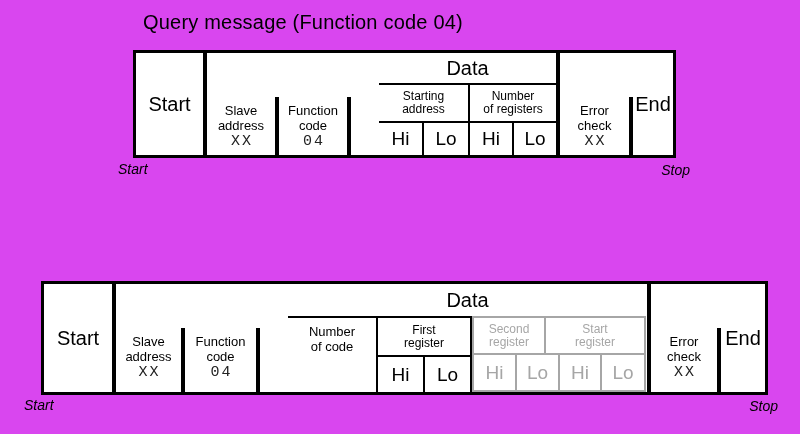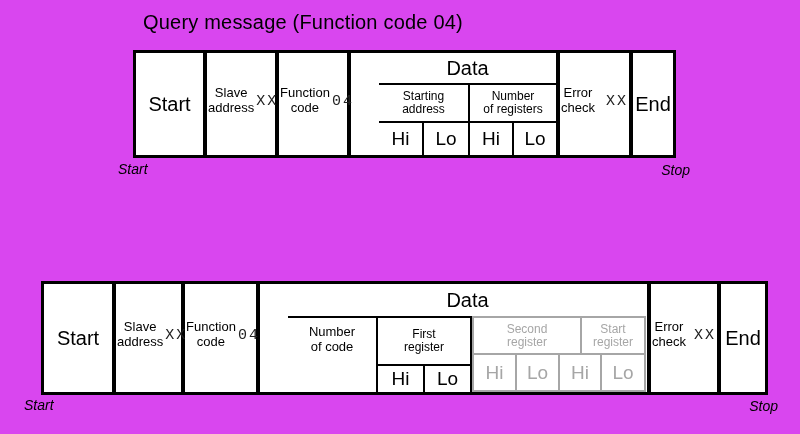--- a/index.html
+++ b/index.html
@@ -14,22 +14,22 @@
 
   .frame { position:absolute; border:3px solid var(--ink); display:flex; background:#fff; }
   .q-frame { left:133px; top:50px;  width:543px; height:108px; }
   .r-frame { left:41px;  top:281px; width:727px; height:114px; }
 
   .cell { border-right:4px solid var(--ink); }
   .cell:last-child { border-right:none; }
 
   .big { display:flex; align-items:center; justify-content:center; font-size:20px; }
 
-  .lv { display:flex; flex-direction:row; justify-content:space-between; align-items:center;
-        padding:7px 1px 13px; }
+  .lv { display:flex; flex-direction:column; justify-content:flex-start; align-items:center;
+        padding:7px 1px 13px;margin-top:44px; }
   .lbl { font-size:13px; line-height:1.12; text-align:center; }
   .val { font-family:"Liberation Mono", monospace; font-size:15px; letter-spacing:2px;
          padding-left:2px; color:var(--val); }
 
   
   .q-start{width:71px} .q-slave{width:72px} .q-func{width:72px}
   .q-data{width:181px} .q-err{width:73px} .q-end{flex:1}
 
   
   .r-start{width:72px} .r-slave{width:69px} .r-func{width:75px}
@@ -53,29 +53,29 @@
   .q-hl2{width:46px; border-right:2px solid var(--ink);}
   .q-hl3{width:44px; border-right:2px solid var(--ink);}
   .q-hl4{flex:1;}
 
   
   .r-body { display:flex; flex:1; }
   .r-nob { width:90px; border-top:2px solid var(--ink); border-right:2px solid var(--ink);
            display:flex; justify-content:center; padding-top:7px; }
   .r-freg { width:94px; border-top:2px solid var(--ink); border-right:2px solid var(--ink);
             display:flex; flex-direction:column; }
-  .freg-head { height:48px; border-bottom:2px solid var(--ink); }
+  .freg-head { height:39px; border-bottom:2px solid var(--ink); }
   .freg-hilo { display:flex; flex:1; }
   .freg-hi { width:47px; border-right:2px solid var(--ink); }
   .freg-lo { flex:1; }
 
   .gray-group { width:174px; border:2px solid var(--muted); color:var(--muted);
                 display:flex; flex-direction:column; }
   .g-sub-row { display:flex; height:37px; border-bottom:2px solid var(--muted); }
-  .g-sub2 { width:108px; border-right:2px solid var(--muted); }
+  .g-sub2 { width:72px; border-right:2px solid var(--muted); }
   .g-sub3 { flex:1; }
   .g-hilo { display:flex; flex:1; }
   .g-hl-a{width:43px; border-right:2px solid var(--muted);}
   .g-hl-b{width:43px; border-right:2px solid var(--muted);}
   .g-hl-c{width:42px; border-right:2px solid var(--muted);}
   .g-hl-d{flex:1;}
 
   .marker { position:absolute; font-size:14px; font-style:italic; white-space:nowrap; }
   .q-m-start { left:118px; top:161px; }
   .q-m-stop  { left:648px; top:162px; width:42px; text-align:right; }

